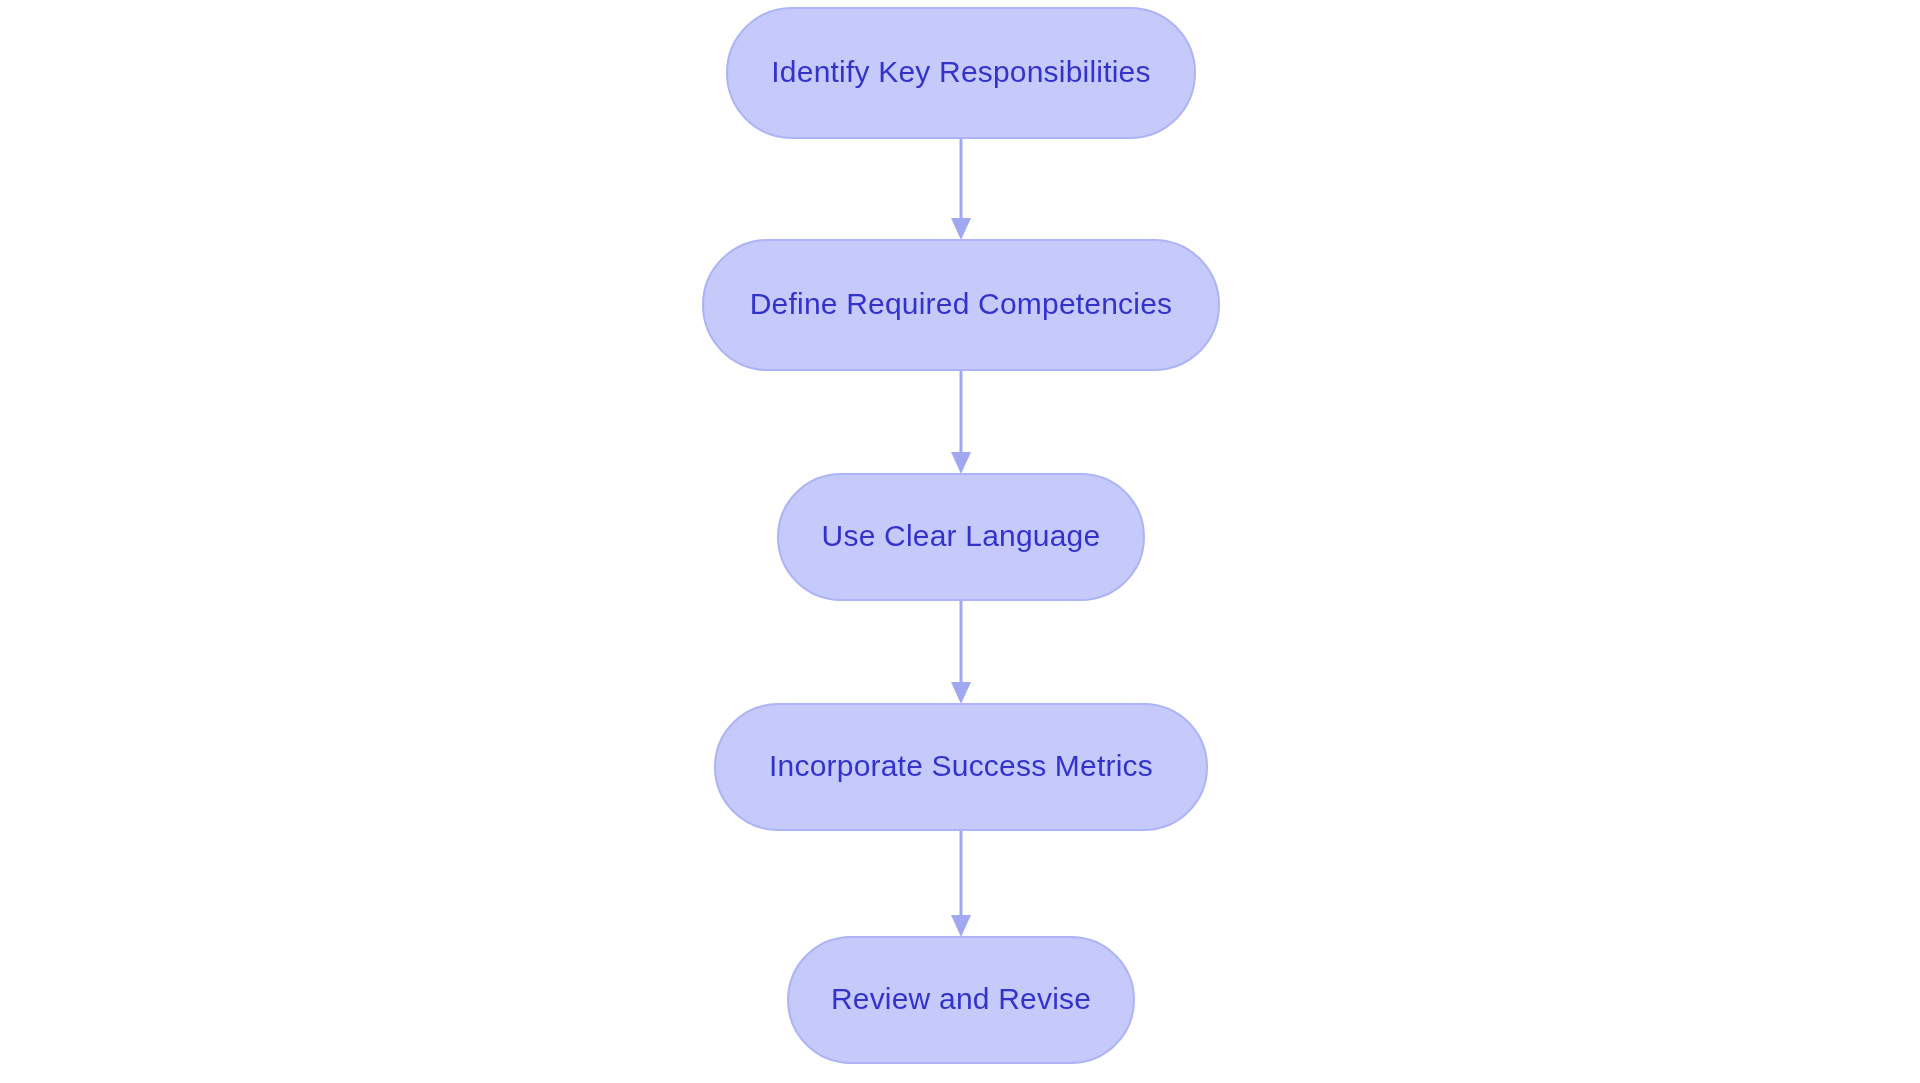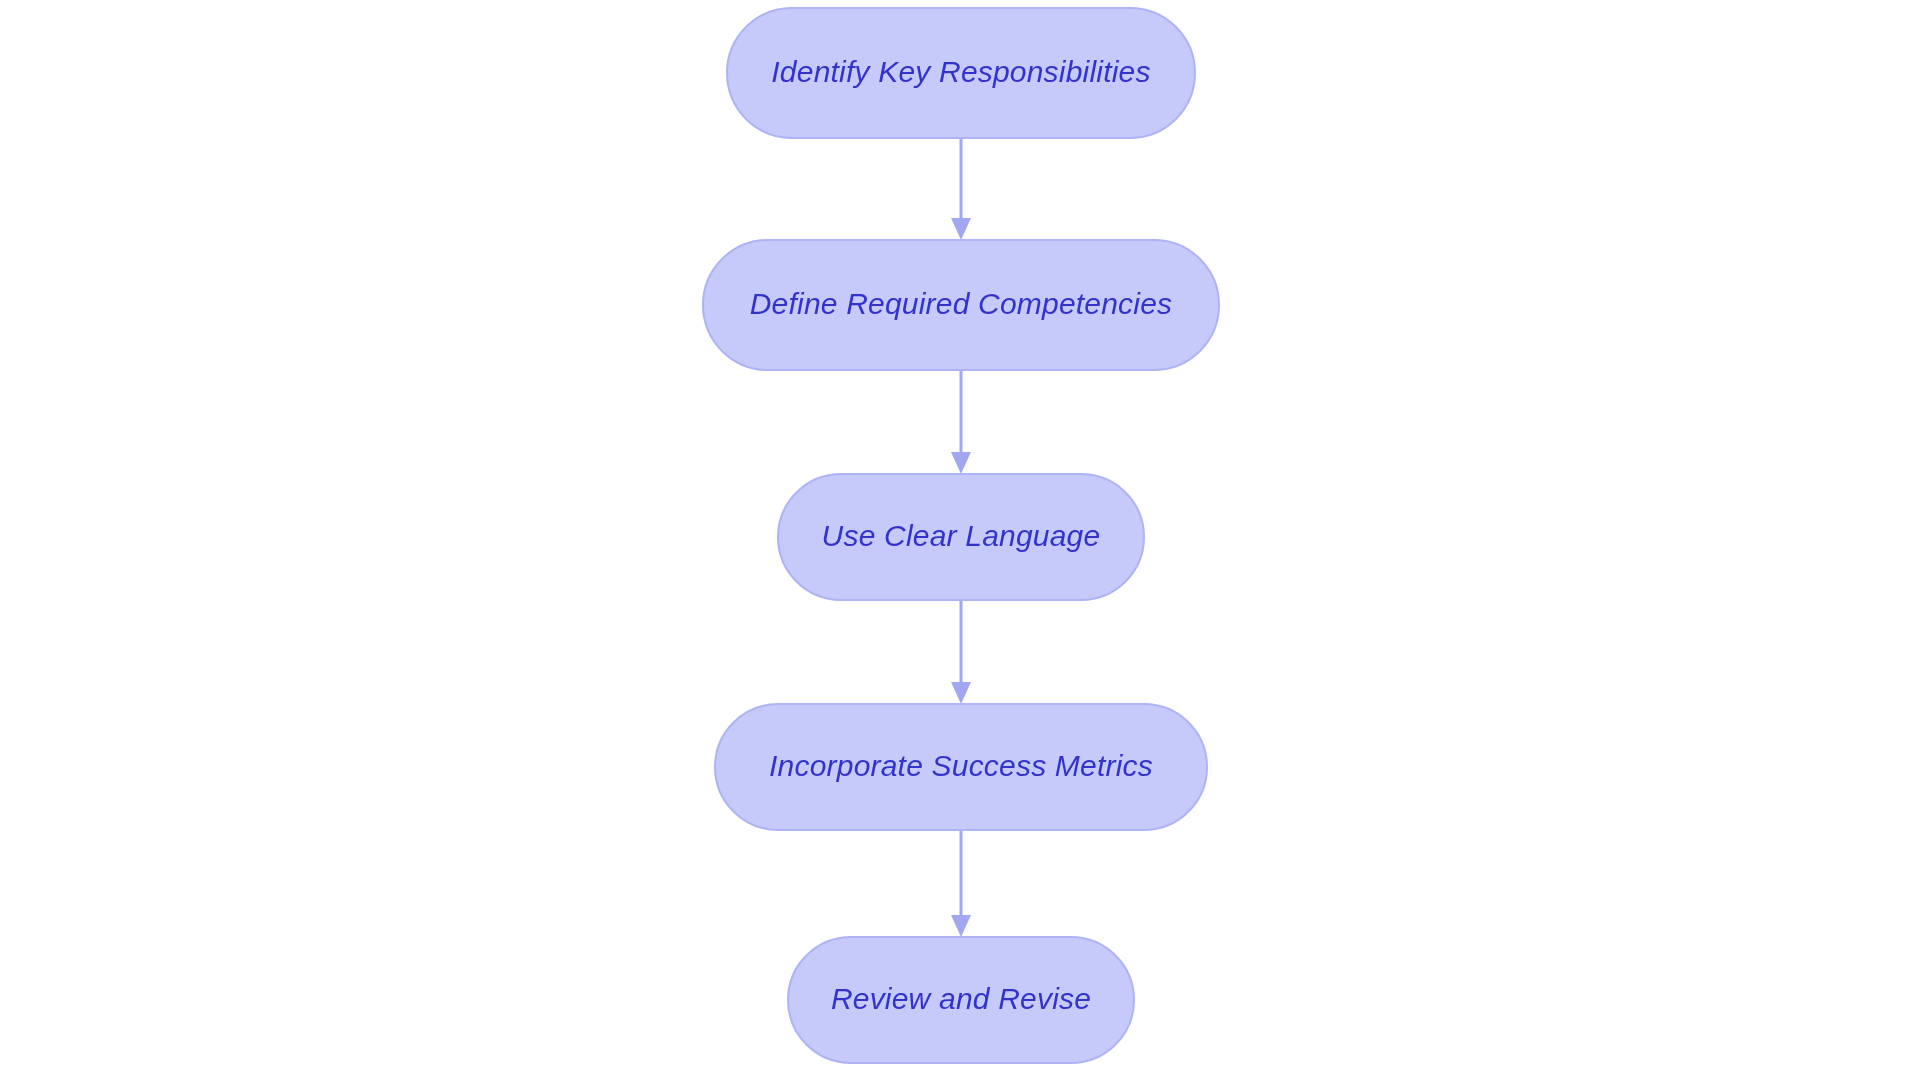--- a/index.html
+++ b/index.html
@@ -10,21 +10,20 @@
   }
   body {
     font-family: "Liberation Sans", sans-serif;
   }
   #canvas {
     position: relative;
     width: 1920px;
     height: 1083px;
     background: #ffffff;
     overflow: hidden;
-    font-style: italic;
   }
   #flow-svg {
     position: absolute;
     top: 0;
     left: 0;
     width: 1920px;
     height: 1083px;
     display: block;
   }
   .node-shape {

